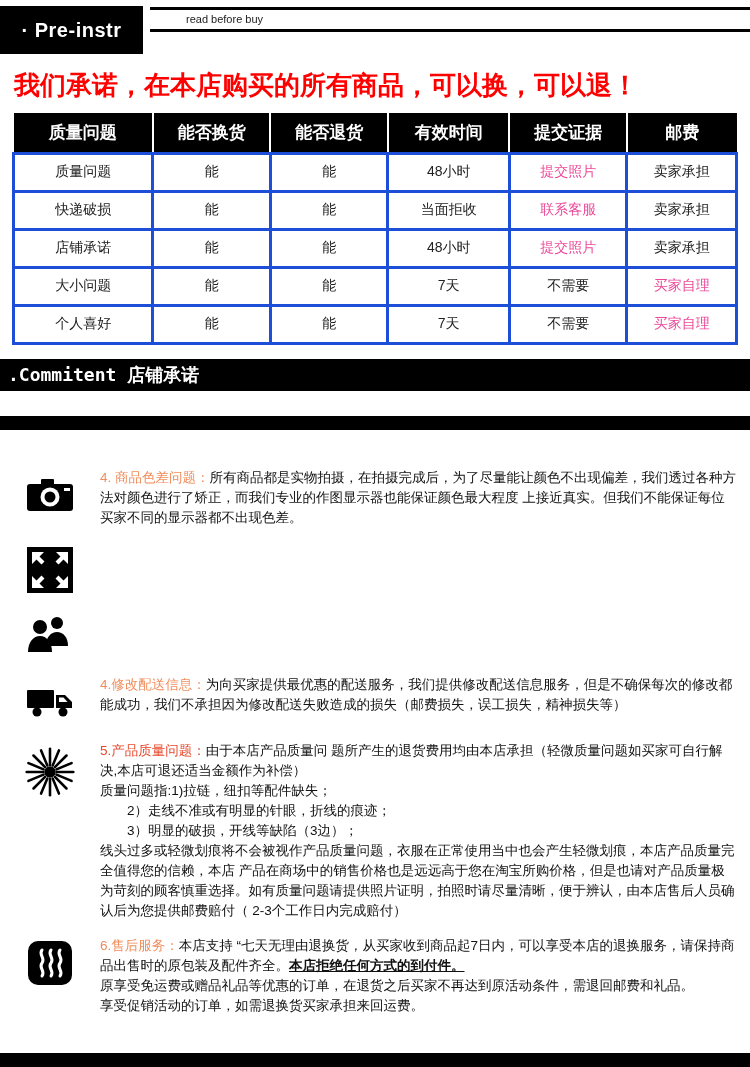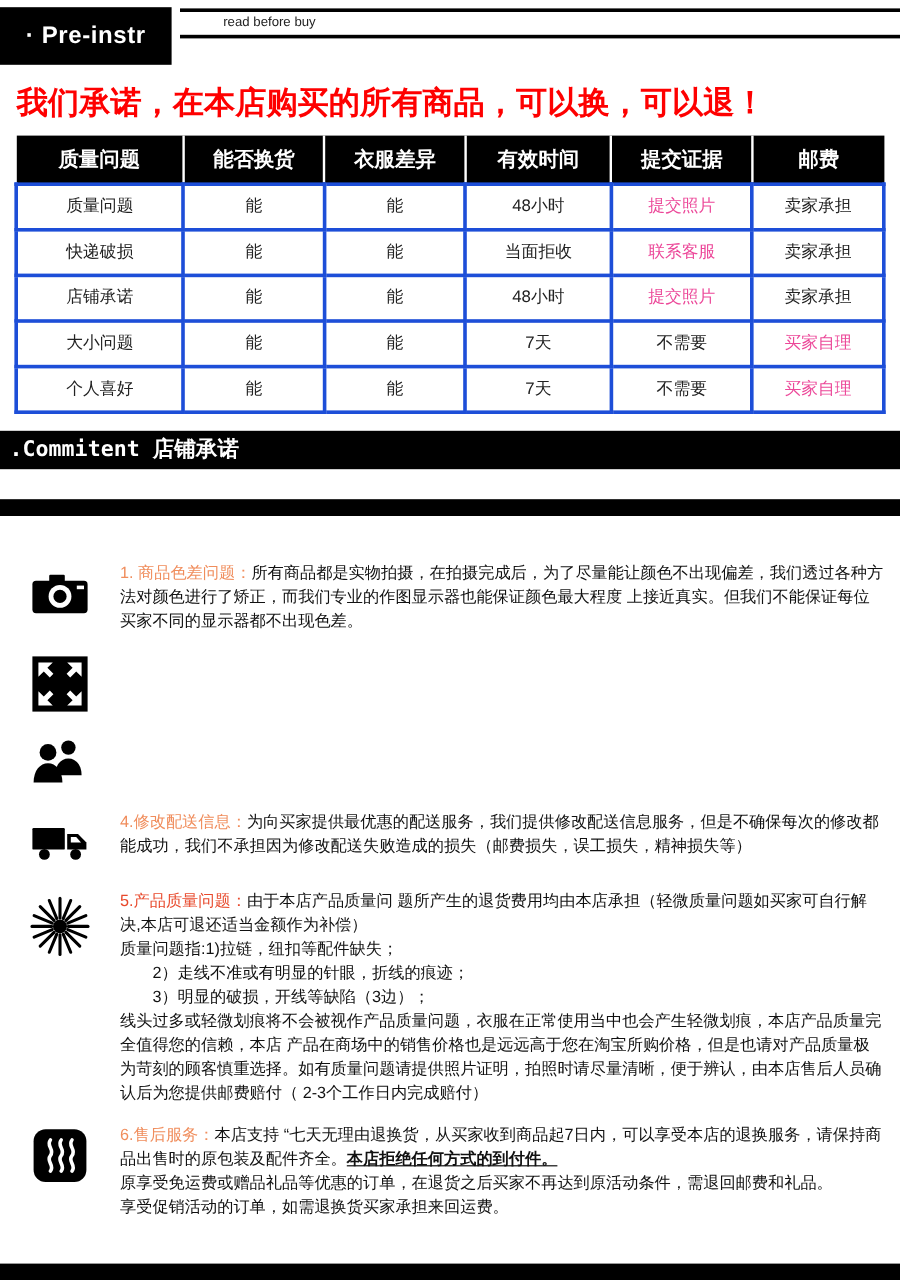--- a/index.html
+++ b/index.html
@@ -76,21 +76,21 @@
         <col style="width:118px">
         <col style="width:118px">
       <col style="width:122px">
         <col style="width:118px">
         <col style="width:110px">
     </colgroup>
     <thead>
       <tr>
         <th>质量问题</th>
         <th>能否换货</th>
-        <th>衣服差异</th>
+        <th>能否退货</th>
         <th>有效时间</th>
         <th>提交证据</th>
         <th>邮费</th>
       </tr>
     </thead>
     <tbody>
       <tr>
         <td>质量问题</td>
         <td>能</td>
         <td>能</td>
@@ -142,21 +142,21 @@
       <div class="icon-col">
         <svg viewBox="0 0 48 48">
           <rect x="1" y="13" width="46" height="27" rx="3" fill="#000"></rect>
           <rect x="15" y="8" width="13" height="7" rx="1" fill="#000"></rect>
           <circle cx="24" cy="26" r="9.5" fill="#fff"></circle>
           <circle cx="24" cy="26" r="5.5" fill="#000"></circle>
           <rect x="38" y="17" width="6" height="3" fill="#fff"></rect>
         </svg>
       </div>
       <div class="text-col">
-        <p class="sec-text"><span class="sec-title orange">1. 商品色差问题：</span><span class="sec-body">所有商品都是实物拍摄，在拍摄完成后，为了尽量能让颜色不出现偏差，我们透过各种方法对颜色进行了矫正，而我们专业的作图显示器也能保证颜色最大程度 上接近真实。但我们不能保证每位买家不同的显示器都不出现色差。</span></p>
+        <p class="sec-text"><span class="sec-title orange">4. 商品色差问题：</span><span class="sec-body">所有商品都是实物拍摄，在拍摄完成后，为了尽量能让颜色不出现偏差，我们透过各种方法对颜色进行了矫正，而我们专业的作图显示器也能保证颜色最大程度 上接近真实。但我们不能保证每位买家不同的显示器都不出现色差。</span></p>
       </div>
     </div>
 
     <div class="section">
       <div class="icon-col">
         <svg viewBox="0 0 48 48">
           <rect x="1" y="1" width="46" height="46" fill="#000"></rect>
           <g fill="#fff">
             <path d="M6 6 h12 l-4.5 4.5 5 5 -3 3 -5 -5 L6 18 z"></path>
             <path d="M42 6 v12 l-4.5 -4.5 -5 5 -3 -3 5 -5 L30 6 z"></path>

